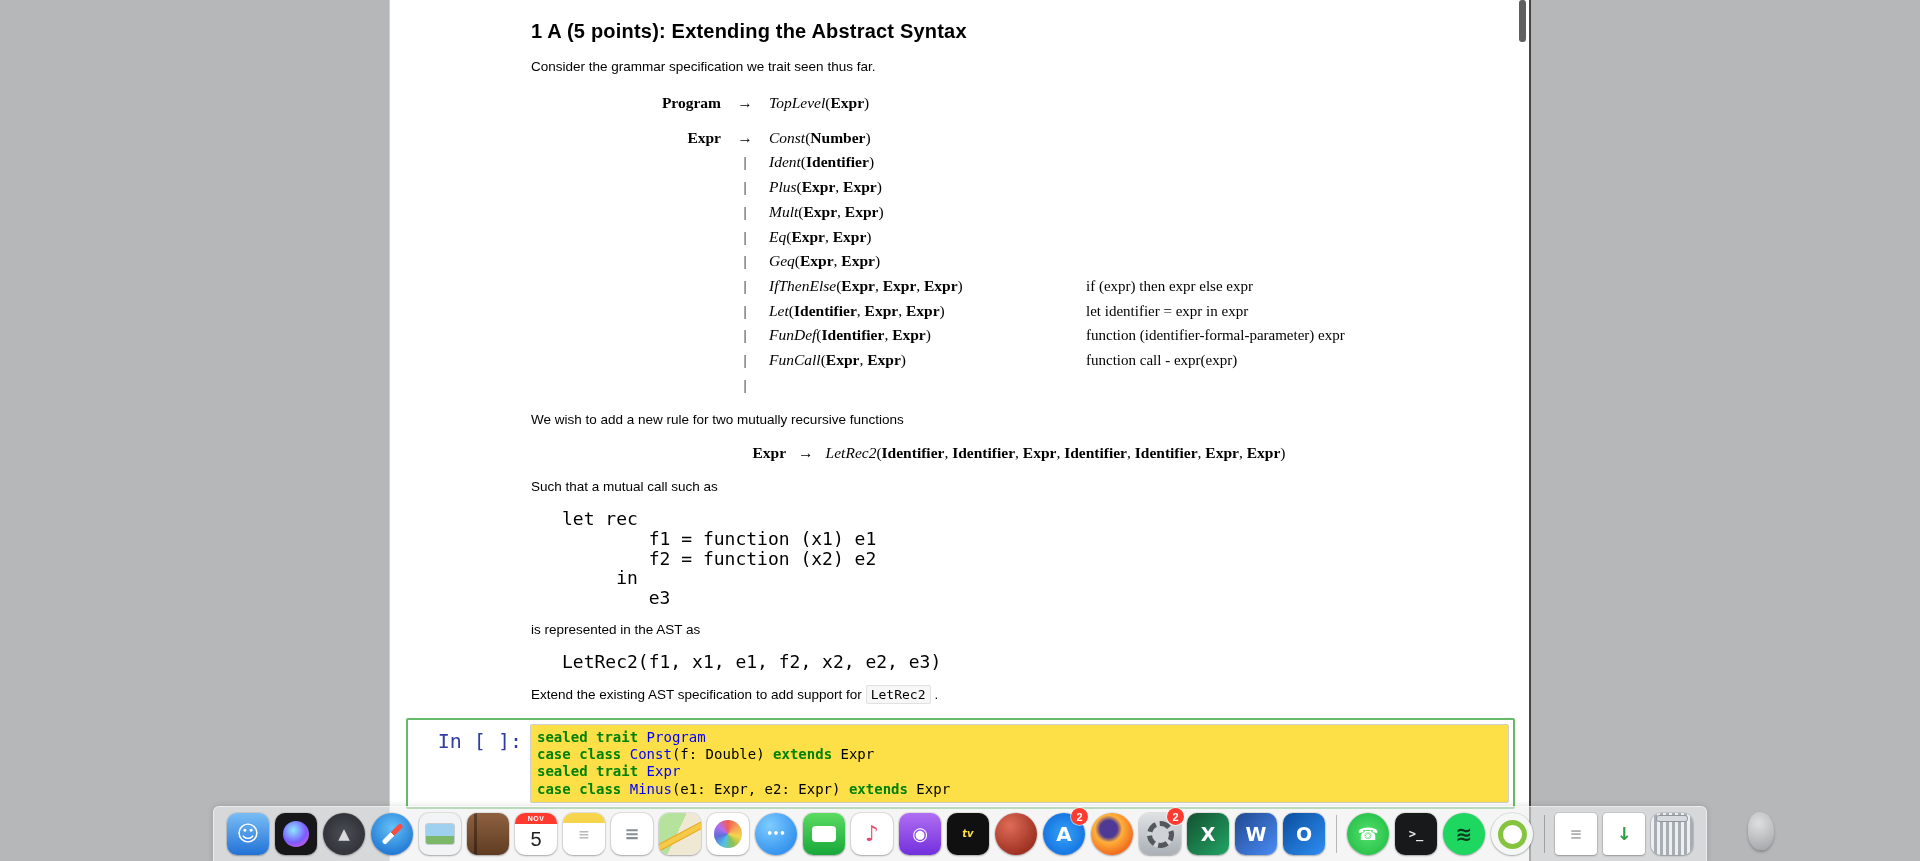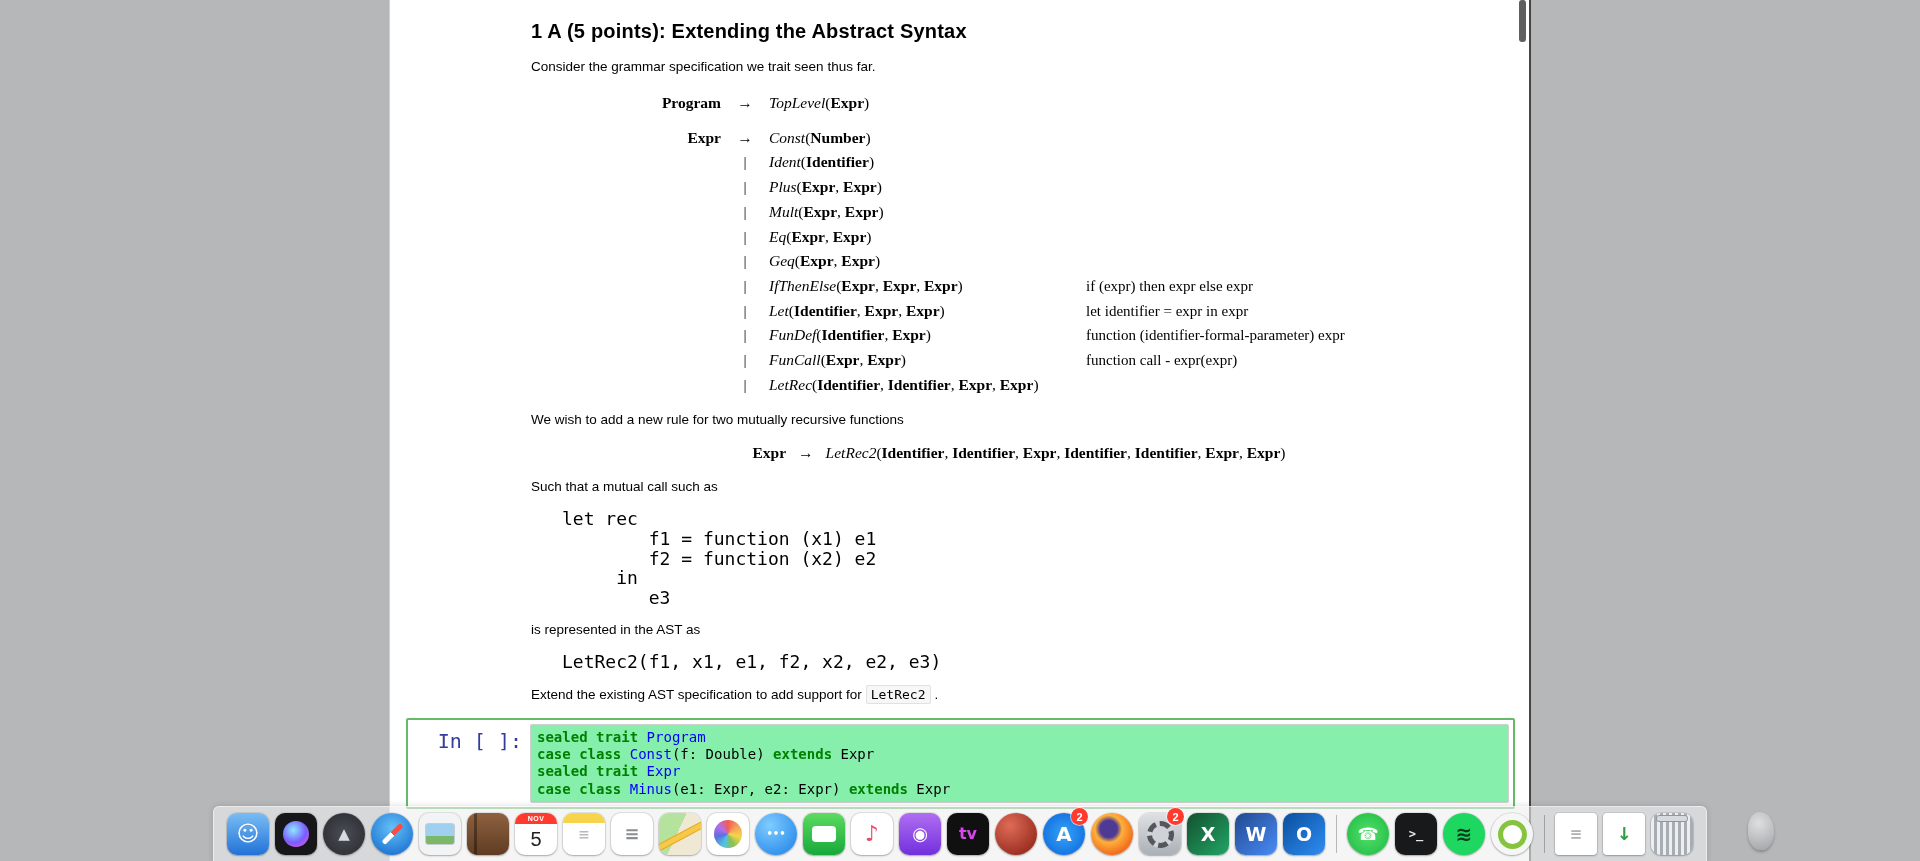--- a/index.html
+++ b/index.html
@@ -33,21 +33,21 @@
 
   pre.code-block{font-family:"DejaVu Sans Mono",monospace;font-size:18px;line-height:19.6px;
                  margin:14px 0 14px 31px;color:#000;white-space:pre}
   code.inline-code{font-family:"DejaVu Sans Mono",monospace;font-size:13px;background:var(--inline-code-bg);
                  border:1px solid #e1e1e1;border-radius:2px;padding:1px 4px;margin:0 4px;color:#000}
 
   .cell{display:flex;margin:15px 14px 0 16px;border:2px solid var(--cell-border);border-radius:2px;
         background:#fff;padding:4px;align-items:flex-start}
   .cell .prompt{width:118px;flex:0 0 118px;text-align:right;padding:5px 8px 0 0;
         font-family:"DejaVu Sans Mono",monospace;font-size:20px;color:var(--prompt)}
-  .cell .input{flex:1;border:1px solid #cfcfcf;border-radius:2px;background:#86efac;
+  .cell .input{flex:1;border:1px solid #cfcfcf;border-radius:2px;background:#fde047;
         padding:4px 6px;font-family:"DejaVu Sans Mono",monospace;font-size:14px;line-height:17.2px;color:#000}
   .code-line{white-space:pre}
   .tok-kw{color:var(--kw);font-weight:bold}
   .tok-df{color:var(--def)}
   .tok-cur{color:var(--cursor);font-weight:bold}
 
   .dock{position:absolute;left:50%;transform:translateX(-50%);bottom:0;height:55px;z-index:5;
         display:flex;align-items:flex-end;padding:5px 10px 4px 10px;
         background:rgba(238,239,240,0.6);border:1px solid rgba(255,255,255,0.5);border-bottom:none;
         border-radius:6px 6px 0 0;box-shadow:0 0 6px rgba(0,0,0,0.15)}
@@ -158,21 +158,20 @@
         </div>
         <div class="g-row">
           <div class="g-lhs"></div>
           <div class="g-op">|</div>
           <div class="g-prod"><span><span class="m-name">FunCall</span>(<span class="m-arg">Expr</span>, <span class="m-arg">Expr</span>)</span></div>
           <div class="g-note">function call - expr(expr)</div>
         </div>
         <div class="g-row">
           <div class="g-lhs"></div>
           <div class="g-op">|</div>
-          <div class="g-prod"><span><span class="m-name">LetRec</span>(<span class="m-arg">Identifier</span>, <span class="m-arg">Identifier</span>, <span class="m-arg">Expr</span>, <span class="m-arg">Expr</span>)</span></div>
           <div class="g-note"></div>
         </div>
       </div>
 
     <p class="body">We wish to add a new rule for two mutually recursive functions</p>
     <div class="center-rule" id="new-rule"><span class="m-arg">Expr</span><span class="m-arrow">→</span><span><span class="m-name">LetRec2</span>(<span class="m-arg">Identifier</span>, <span class="m-arg">Identifier</span>, <span class="m-arg">Expr</span>, <span class="m-arg">Identifier</span>, <span class="m-arg">Identifier</span>, <span class="m-arg">Expr</span>, <span class="m-arg">Expr</span>)</span></div>
 
     <p class="body">Such that a mutual call such as</p>
     <pre class="code-block" id="code-example">let rec
         f1 = function (x1) e1
@@ -269,21 +268,21 @@
         <span class="di-glyph" style="color: rgb(232, 72, 107); font-size: 22px;">♪</span>
       </div>
     </div>
     <div class="dock-item">
       <div class="di-body shape-square" style="background: linear-gradient(rgb(176, 110, 242), rgb(114, 48, 221));">
         <span class="di-glyph" style="color: rgb(255, 255, 255); font-size: 18px;">◉</span>
       </div>
     </div>
     <div class="dock-item">
       <div class="di-body shape-square" style="background: rgb(16, 16, 16);">
-        <span class="di-glyph" style="color: #d946ef; font-size: 16px;">tv</span>
+        <span class="di-glyph" style="color: #fde047; font-size: 10px; font-style: italic;">tv</span>
       </div>
     </div>
     <div class="dock-item">
       <div class="di-body shape-circle" style="background: radial-gradient(circle at 35% 30%, rgb(222, 107, 87), rgb(135, 28, 16));"></div>
     </div>
     <div class="dock-item">
       <div class="di-body shape-circle" style="background: radial-gradient(circle, rgb(53, 163, 249), rgb(11, 99, 216));">
         <span class="di-glyph" style="color: rgb(255, 255, 255); font-size: 20px;">A</span>
       </div>
       <div class="badge">2</div>

